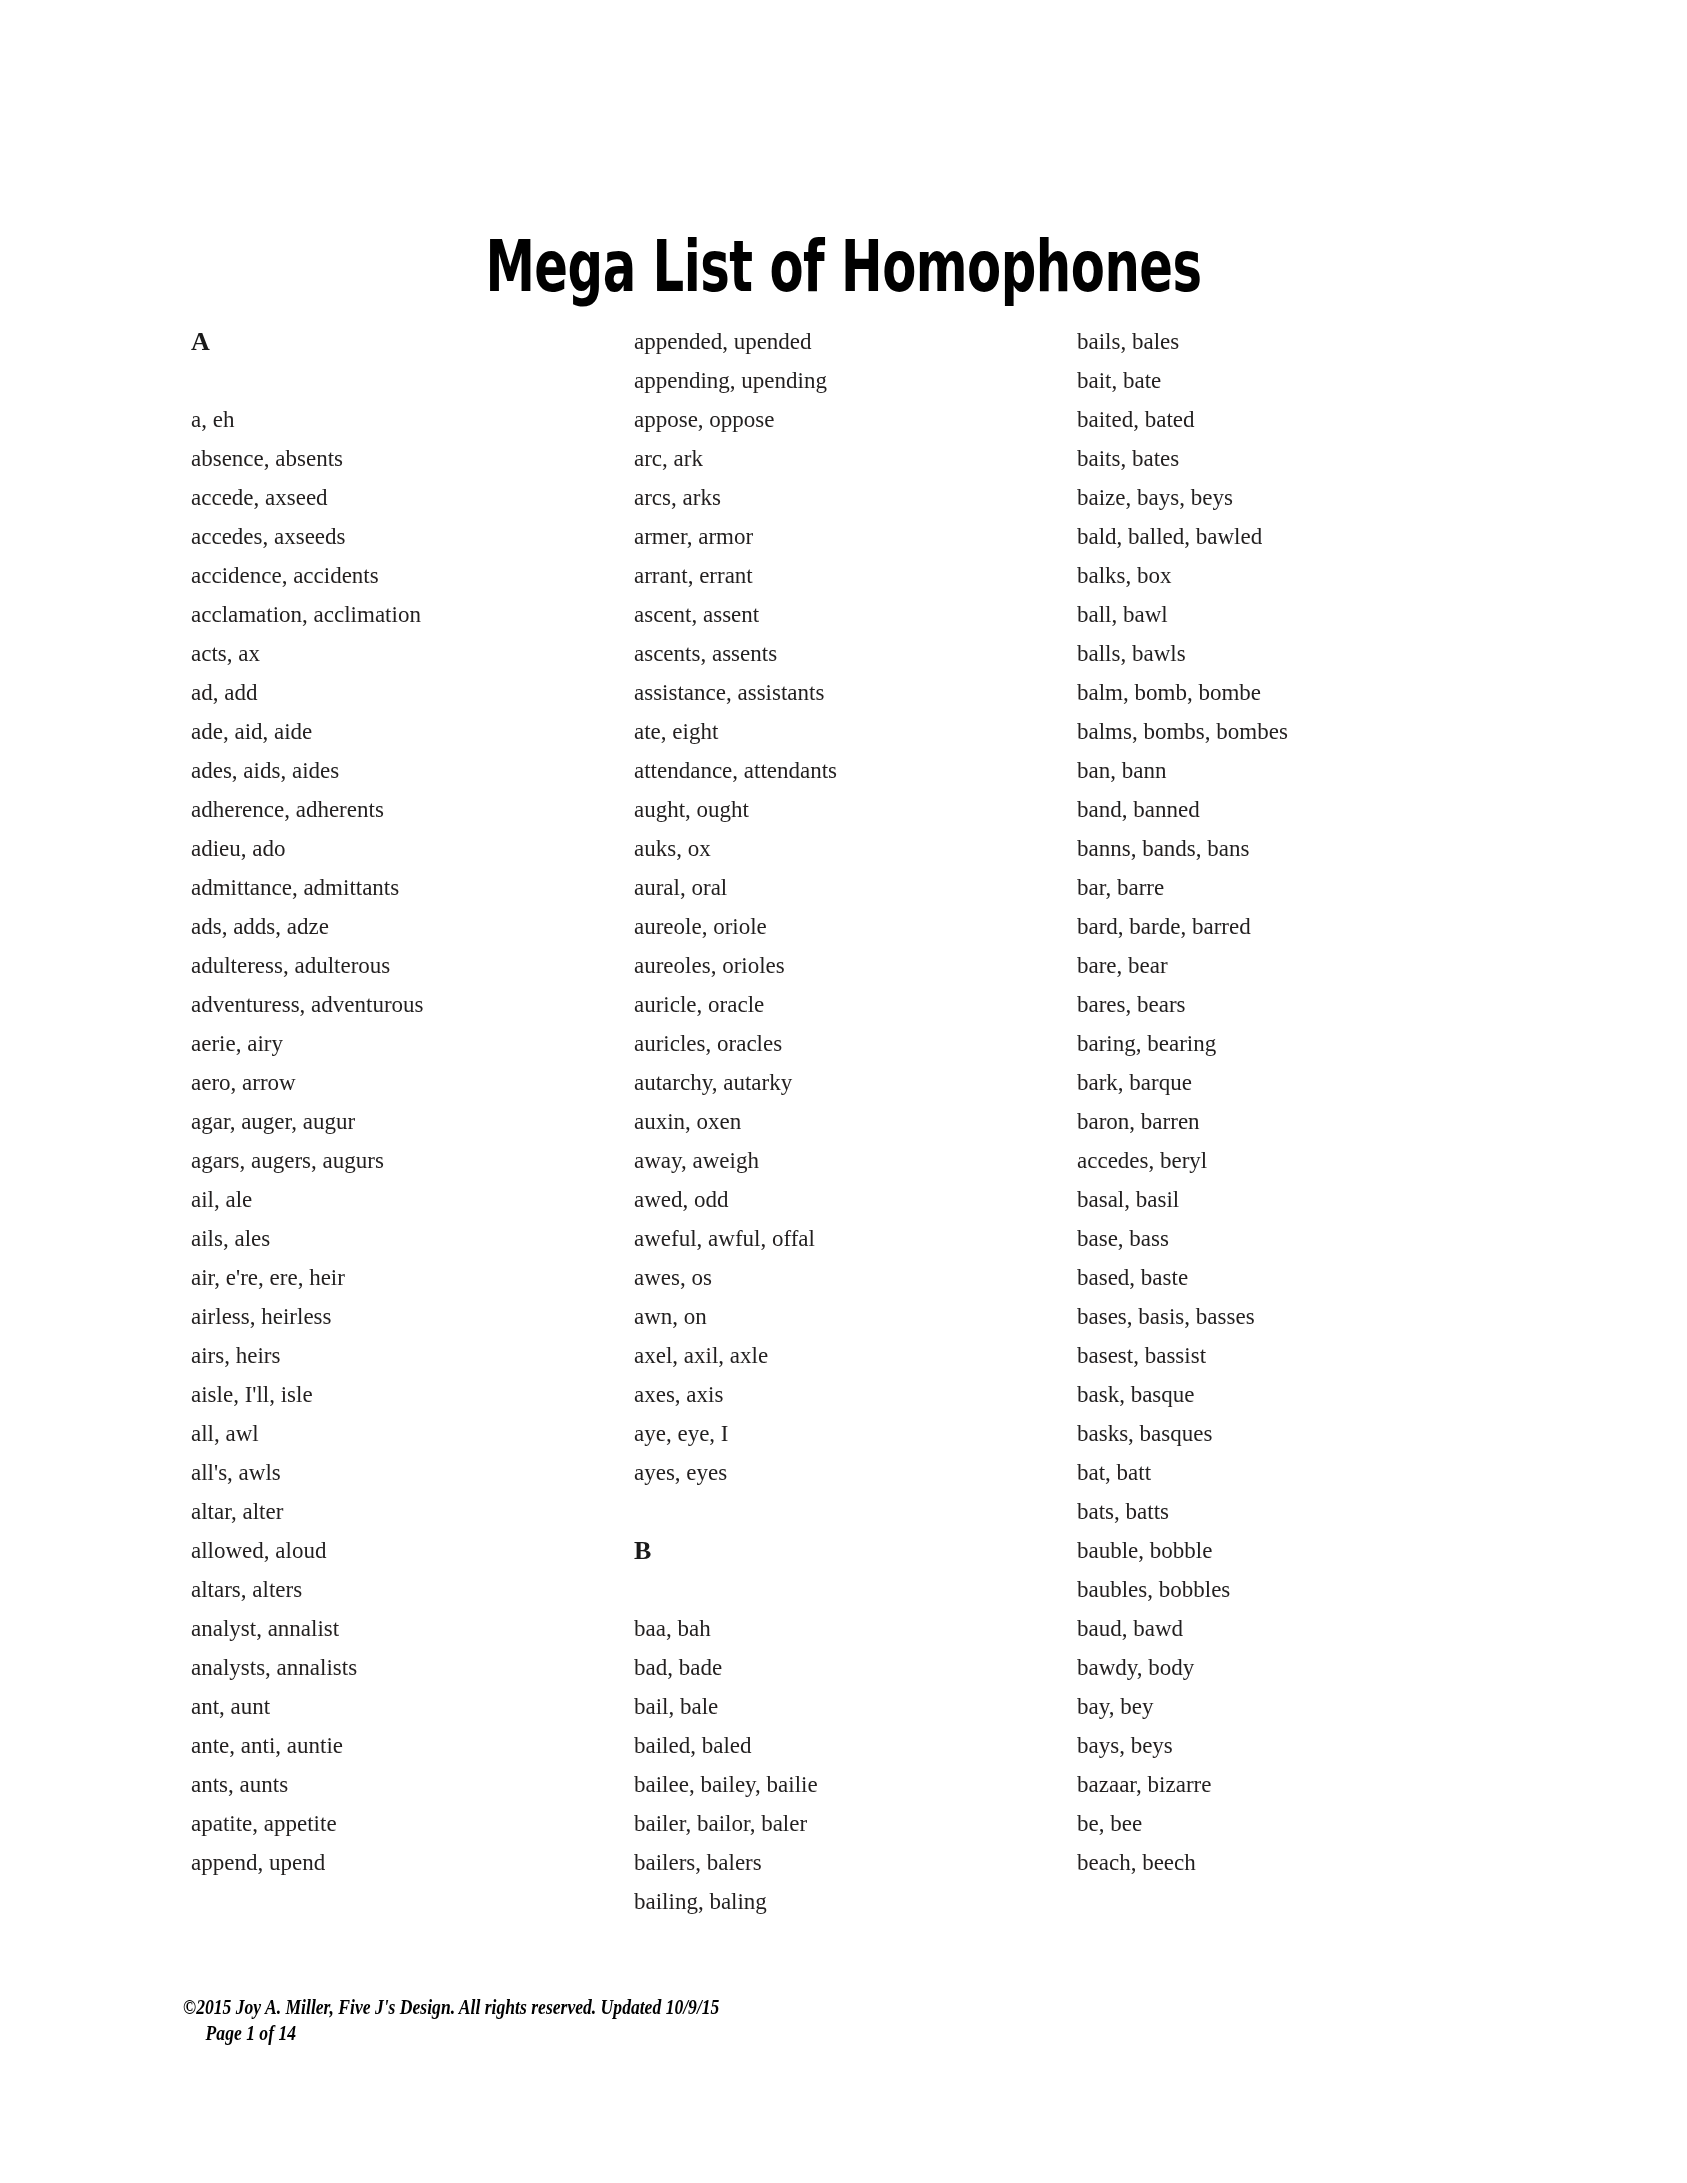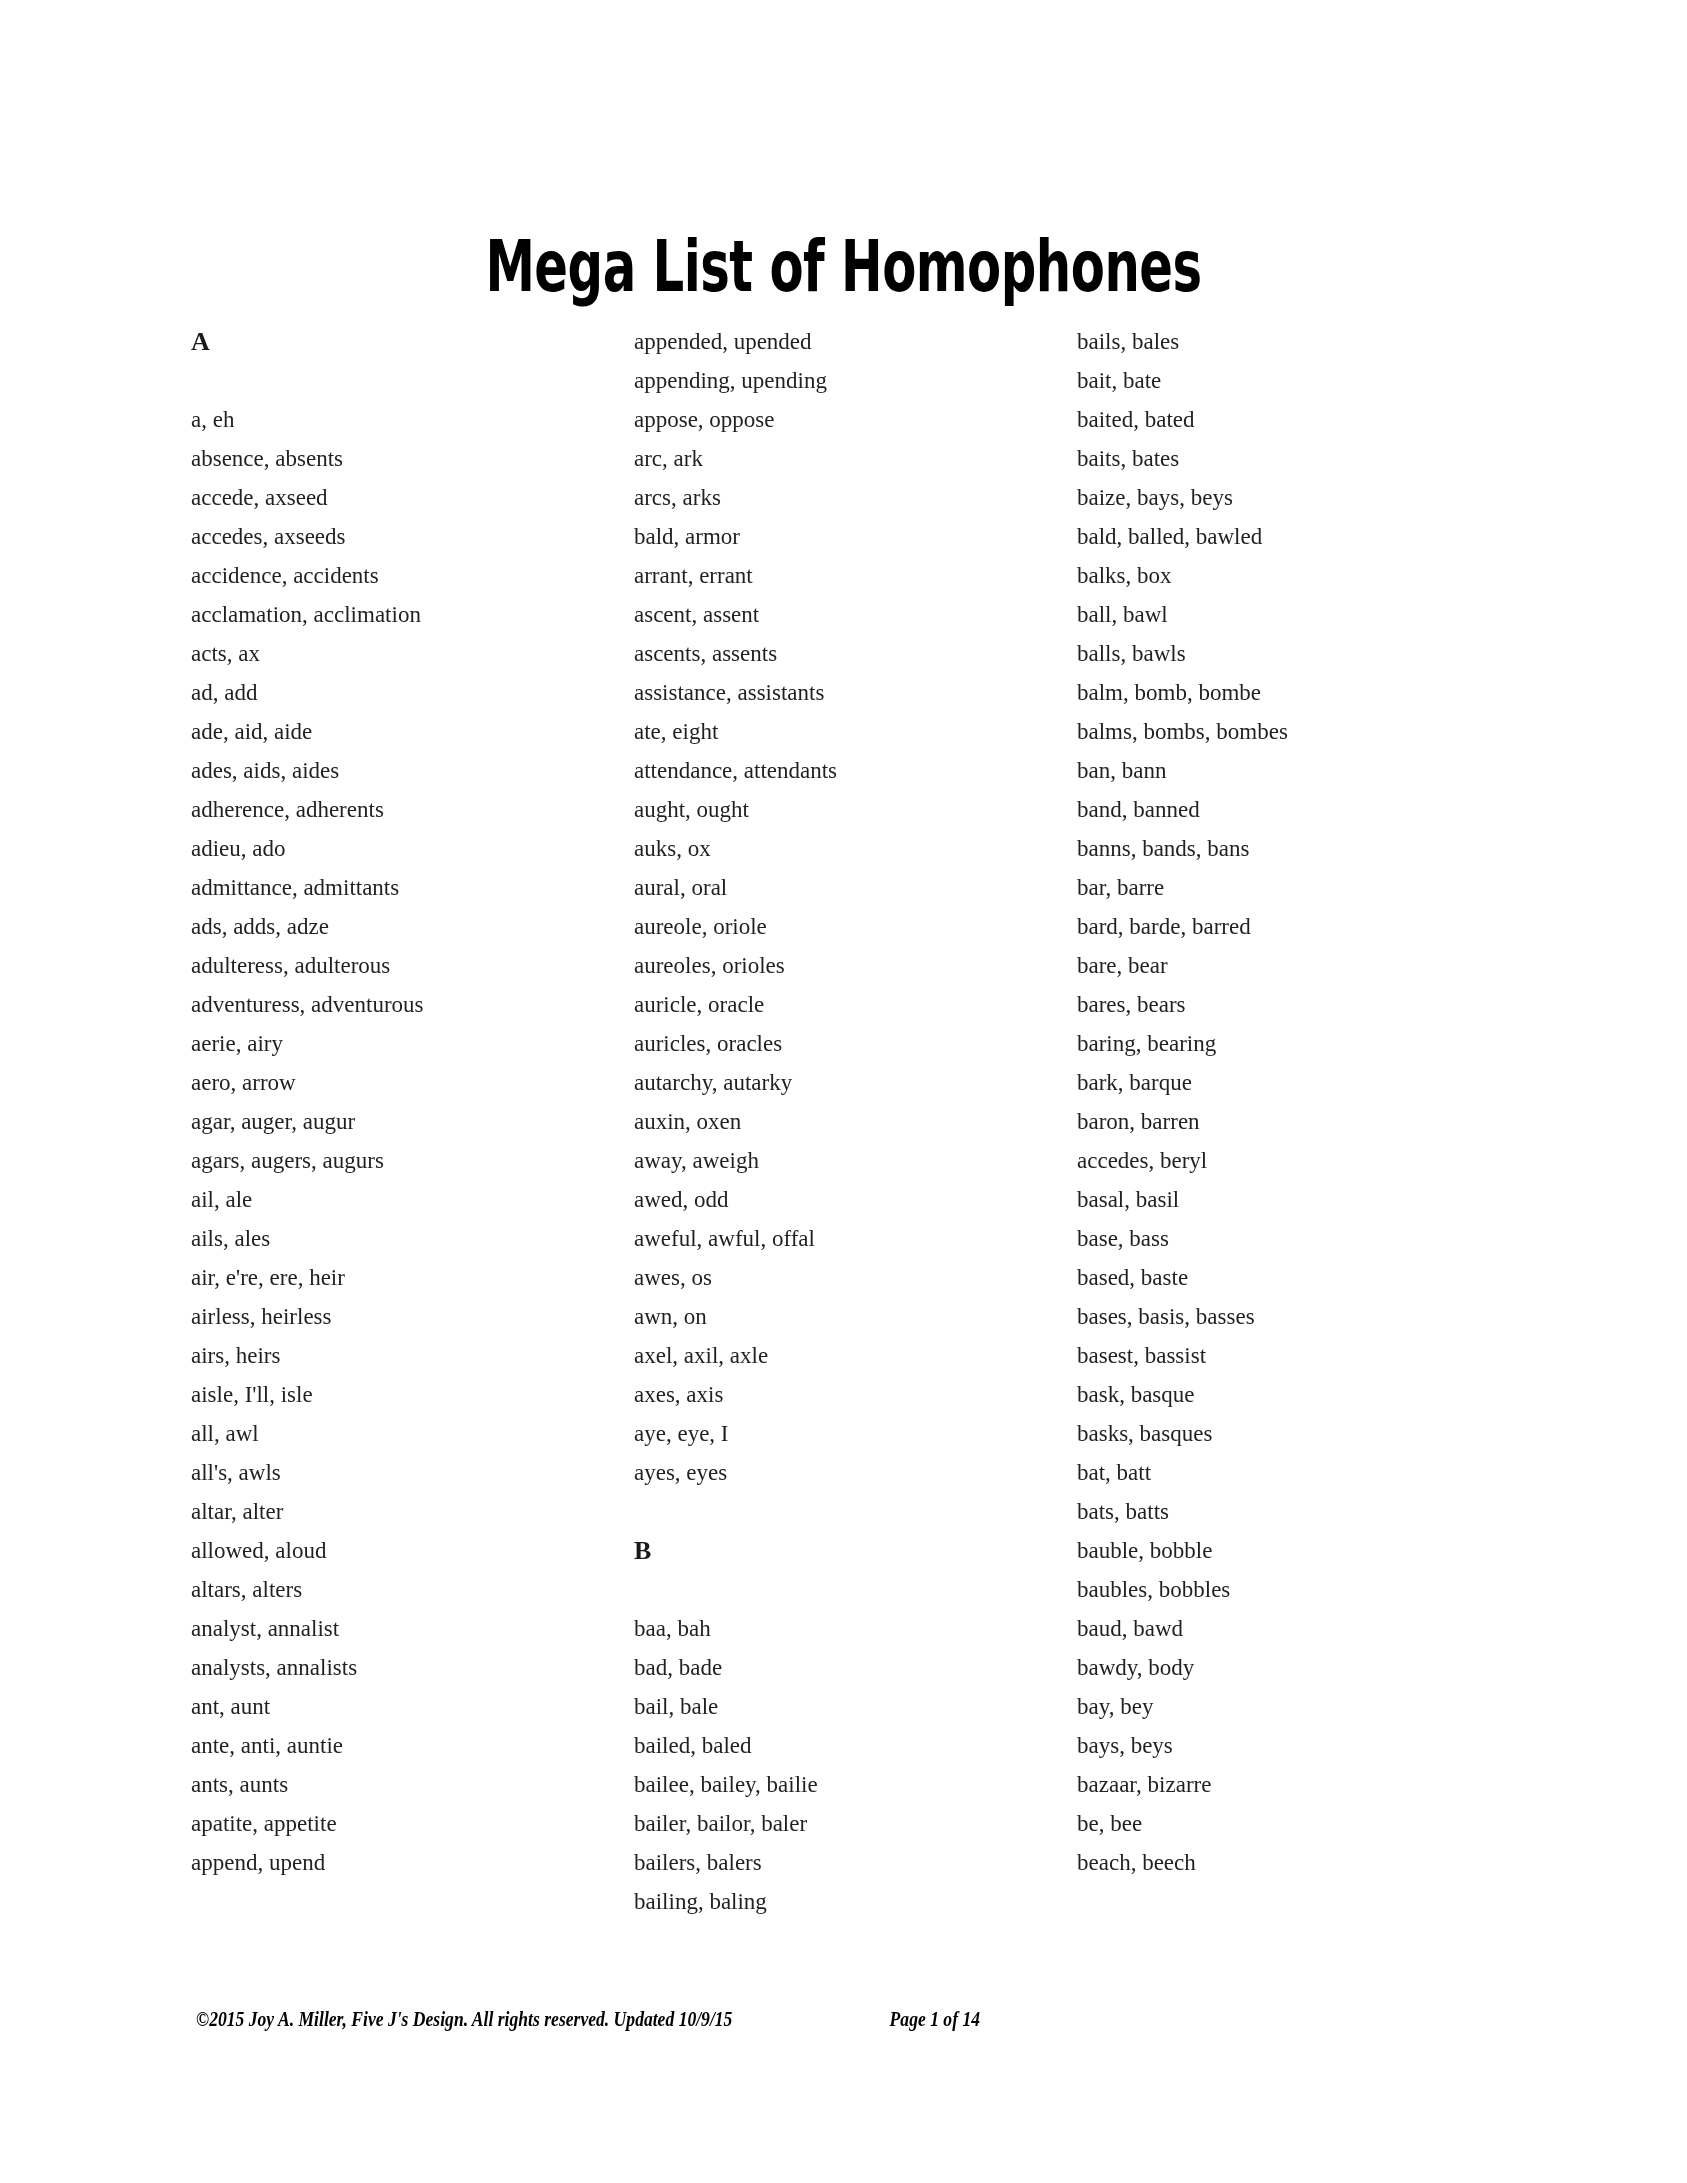--- a/index.html
+++ b/index.html
@@ -65,32 +65,33 @@
   .letter {
     font-weight: 700;
     font-size: 26px;
     color: #1a1a1a;
   }
   .spacer-block        { height: 39px; }
 
   
   .footer {
     position: absolute;
-    left: 196px;
+    left: 183px;
     right: 191px;
     top: 2006px;
     height: 40px;
     display: flex;
-    justify-content: flex-start;
+    justify-content: flex-end;
     align-items: baseline;
     font-family: "Liberation Serif", "DejaVu Serif", serif;
     font-style: italic;
     font-weight: 700;
     font-size: 22px;
     color: #000000;
+    flex-direction: column;
   }
   .footer-left  { transform: scaleX(0.80); transform-origin: left center; white-space: nowrap; }
   .footer-right { transform: scaleX(0.80); transform-origin: right center; white-space: nowrap; }
 </style>
 </head>
 <body>
 
 <div class="page">
 
   <h1 class="doc-title">Mega List of Homophones</h1>
@@ -137,21 +138,21 @@
         <div class="entry">ants, aunts</div>
         <div class="entry">apatite, appetite</div>
         <div class="entry">append, upend</div>
       </div>
       <div class="col">
         <div class="entry">appended, upended</div>
         <div class="entry">appending, upending</div>
         <div class="entry">appose, oppose</div>
         <div class="entry">arc, ark</div>
         <div class="entry">arcs, arks</div>
-        <div class="entry">bald, armor</div>
+        <div class="entry">armer, armor</div>
         <div class="entry">arrant, errant</div>
         <div class="entry">ascent, assent</div>
         <div class="entry">ascents, assents</div>
         <div class="entry">assistance, assistants</div>
         <div class="entry">ate, eight</div>
         <div class="entry">attendance, attendants</div>
         <div class="entry">aught, ought</div>
         <div class="entry">auks, ox</div>
         <div class="entry">aural, oral</div>
         <div class="entry">aureole, oriole</div>

